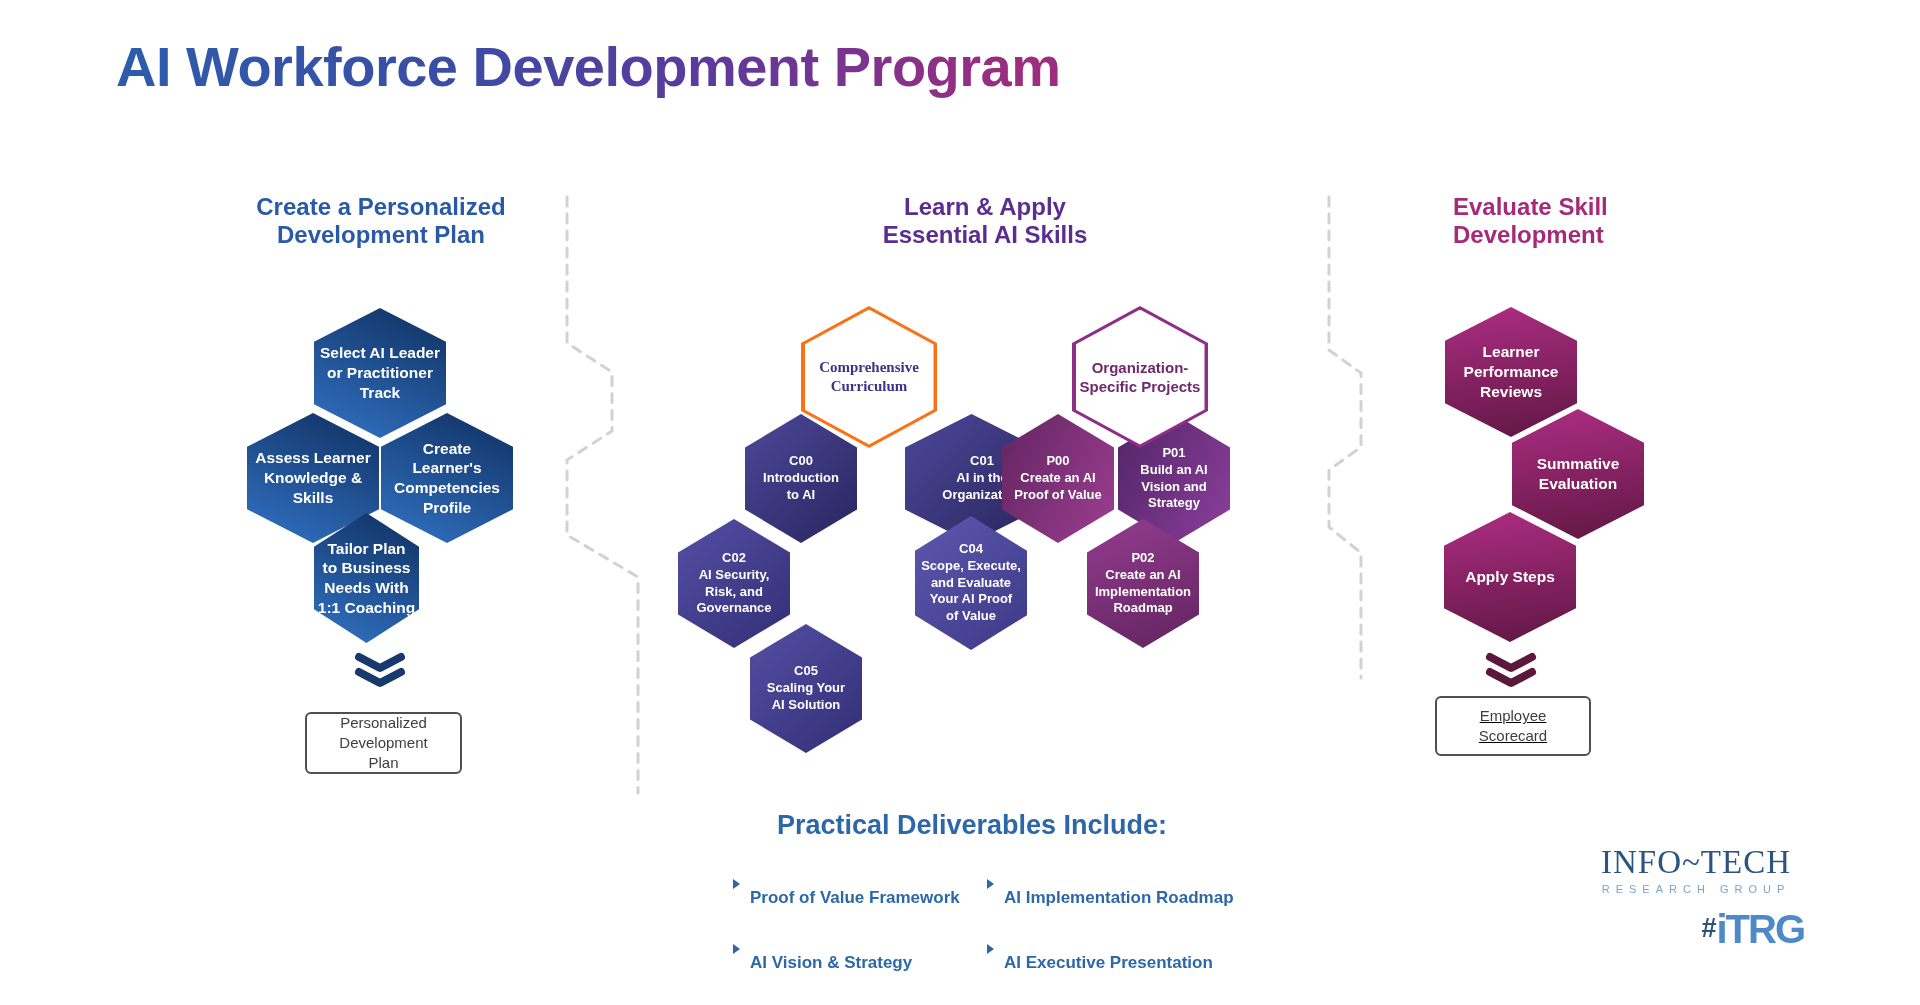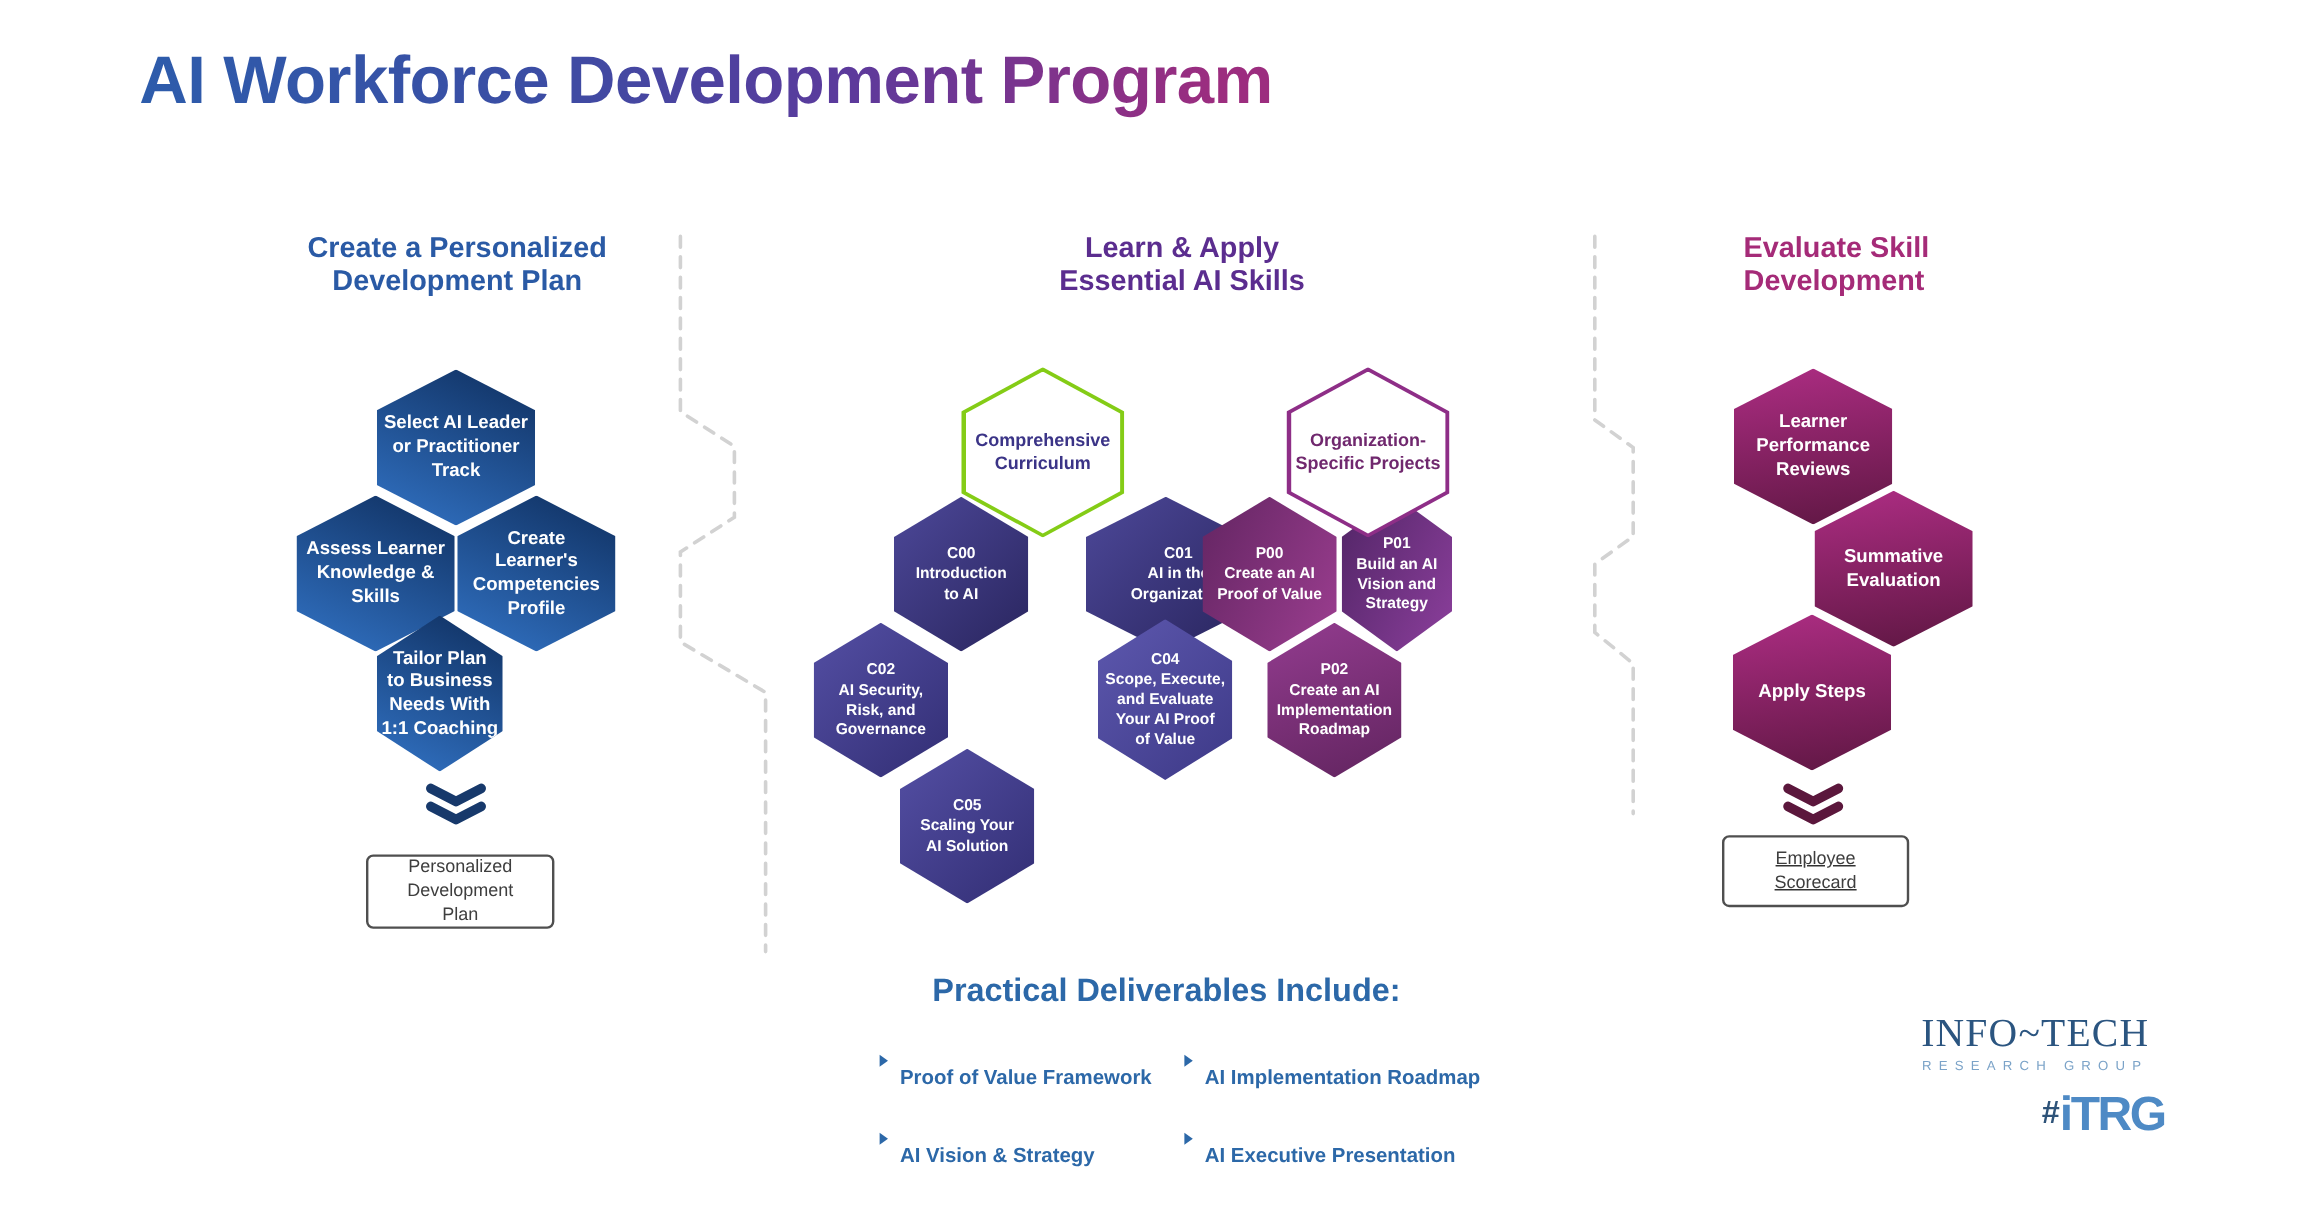--- a/index.html
+++ b/index.html
@@ -38,23 +38,23 @@
     content:"";position:absolute;inset:3.5px;background:#ffffff;
     clip-path:polygon(50% 0%,100% 26%,100% 74%,50% 100%,0% 74%,0% 26%);
   }
   .outlined .hex-label{font-size:15px;}
   .g-blue  {background:linear-gradient(205deg,#0f2f5f 0%,#3273c5 100%);}
   .g-ind-a {background:linear-gradient(135deg,#4d4899 0%,#29255e 100%);}
   .g-ind-b {background:linear-gradient(135deg,#544fa4 0%,#322e74 100%);}
   .g-ind-c {background:linear-gradient(135deg,#5d58ae 0%,#3d3987 100%);}
   .g-plum-a{background:linear-gradient(115deg,#632562 0%,#9c3e90 100%);}
   .g-plum-b{background:linear-gradient(115deg,#512566 0%,#8c3f9c 100%);}
-  .g-plum-c{background:linear-gradient(160deg,#933c8f 0%,#61245f 100%);}
+  .g-plum-c{background:linear-gradient(160deg,#933c8f 0%,#61245f 100%);margin-left:31px;}
   .g-mag   {background:linear-gradient(172deg,#ad2d83 0%,#5f1743 100%);}
-  .ol-indigo{background:#84cc16;} .ol-indigo .hex-label{color:#3b3487;}
+  .ol-indigo{background:#f97316;font-family:Liberation Serif, serif;} .ol-indigo .hex-label{color:#3b3487;}
   .ol-plum  {background:#8e2e87;} .ol-plum  .hex-label{color:#70286e;}
   
   .chev{position:absolute;width:56px;height:40px;}
   .out-box{
     position:absolute;border:2px solid #4f4f4f;border-radius:6px;background:#ffffff;
     display:flex;align-items:center;justify-content:center;
   }
   .out-box span{
     white-space:pre-line;text-align:center;color:#3e3e3e;font-size:15px;line-height:1.32;font-weight:400;
   }
@@ -146,21 +146,21 @@
   <div class="hex mid g-ind-a" style="left:905px;top:414px;width:112px;height:129px;padding-left:21px;">
     <span class="hex-label">C01
 AI in the
 Organization</span>
   </div>
   <div class="hex mid g-plum-a" style="left:1002px;top:414px;width:112px;height:129px;">
     <span class="hex-label">P00
 Create an AI
 Proof of Value</span>
   </div>
-  <div class="hex mid g-plum-b" style="left:1118px;top:414px;width:92px;height:129px;">
+  <div class="hex mid g-plum-b" style="left:1118px;top:414px;width:112px;height:129px;">
     <span class="hex-label">P01
 Build an AI
 Vision and
 Strategy</span>
   </div>
   <div class="hex mid g-ind-b" style="left:678px;top:519px;width:112px;height:129px;">
     <span class="hex-label">C02
 AI Security,
 Risk, and
 Governance</span>

